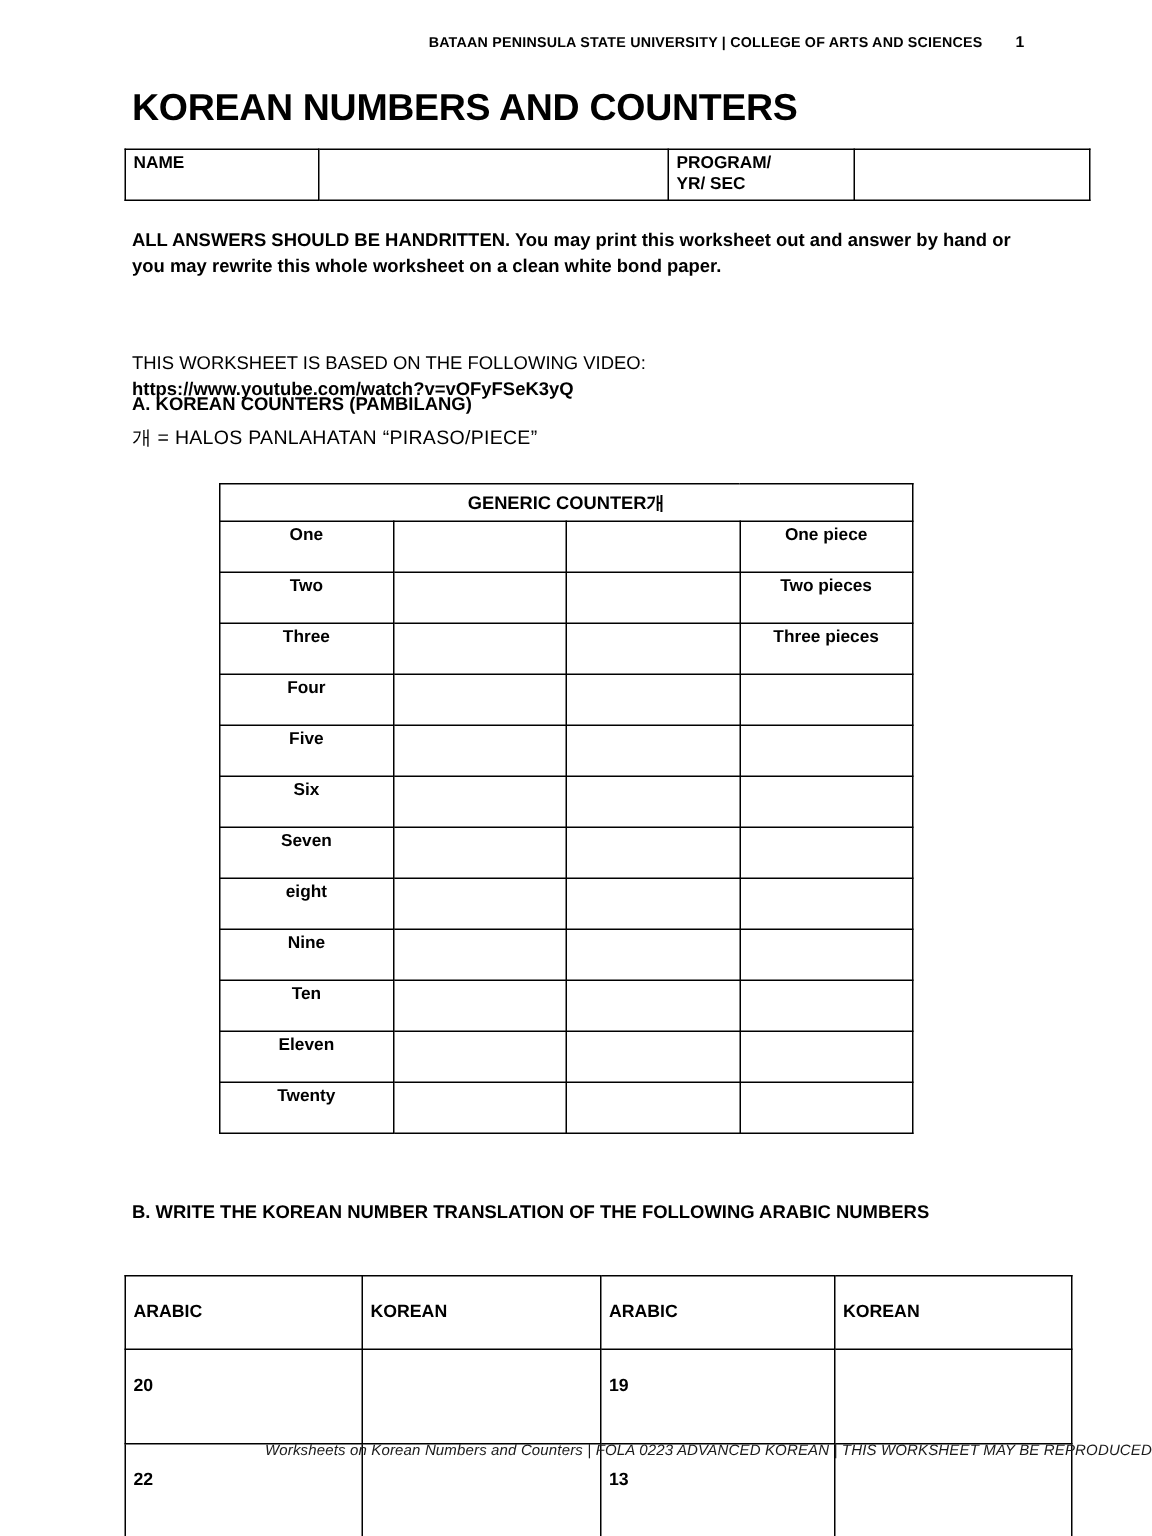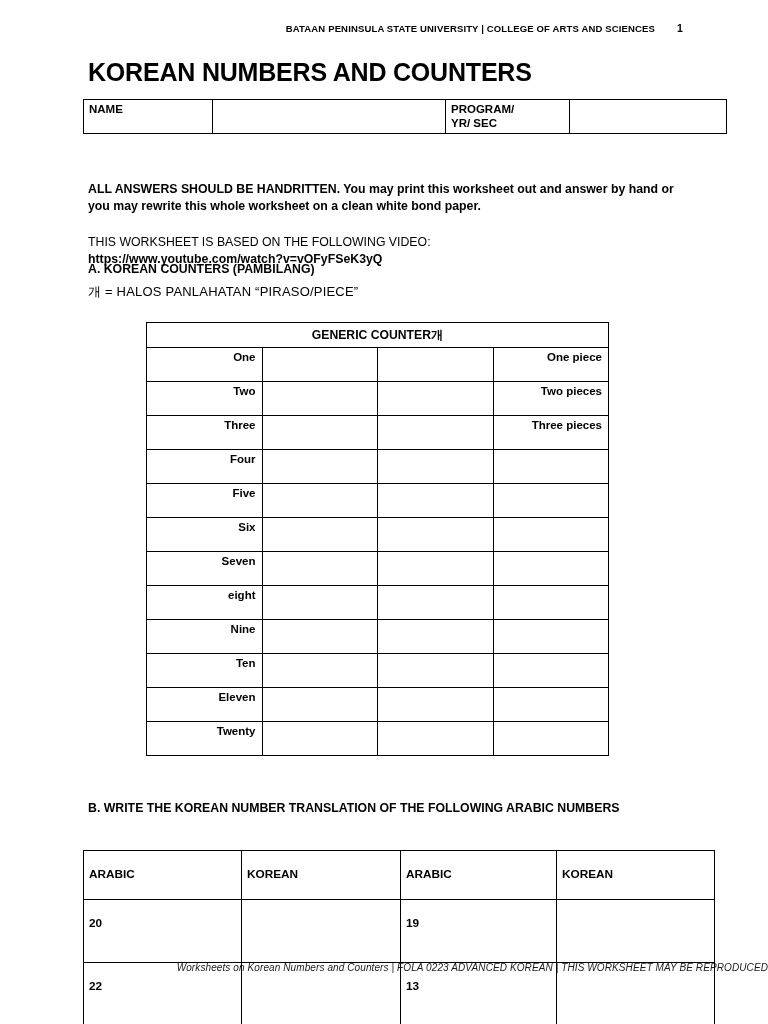--- a/index.html
+++ b/index.html
@@ -84,21 +84,21 @@
 
   
   .para {
     position: absolute;
     left: 88px;
     width: 592px;
     font-size: 12.3px;
     line-height: 1.42;
   }
 
-  #instructions { top: 152px; margin-top: 29px; }
+  #instructions { top: 152px; }
   #instructions .lead { font-weight: bold; }
   #instructions .rest { font-weight: bold; }
 
   #video-block { top: 206px; }
   #video-block .video-label {
     font-weight: normal;
     display: block;
     margin-top: 28px;
   }
   #video-block .video-url {
@@ -153,21 +153,21 @@
     font-family: "DejaVu Sans", sans-serif;
   }
   .counter-table .col-head {
     text-align: center;
     vertical-align: top;
     height: 30px;
   }
   .counter-table td.data-cell {
     vertical-align: top;
     height: 27px;
-    text-align: right;
+    text-align: center;
   }
   .counter-table .k1 { width: 85px; }
   .counter-table .k2 { width: 128px; }
   .counter-table .k3 { width: 128px; }
   .counter-table .k4 { width: 122px; }
 
   
   #section-b {
     position: absolute;
     left: 88px;

